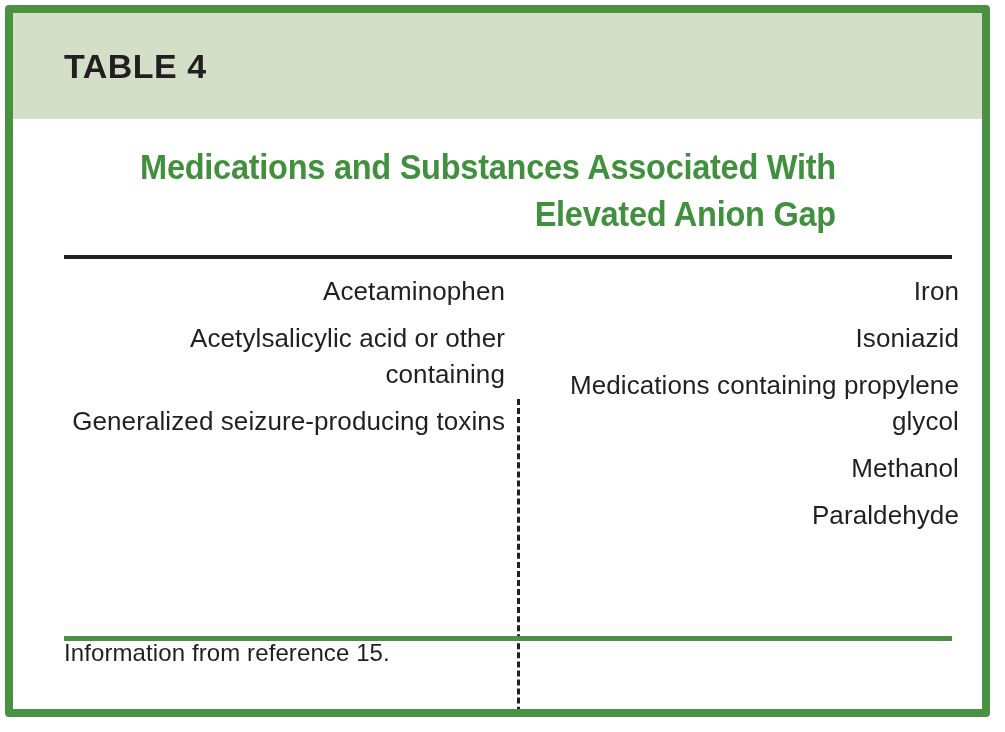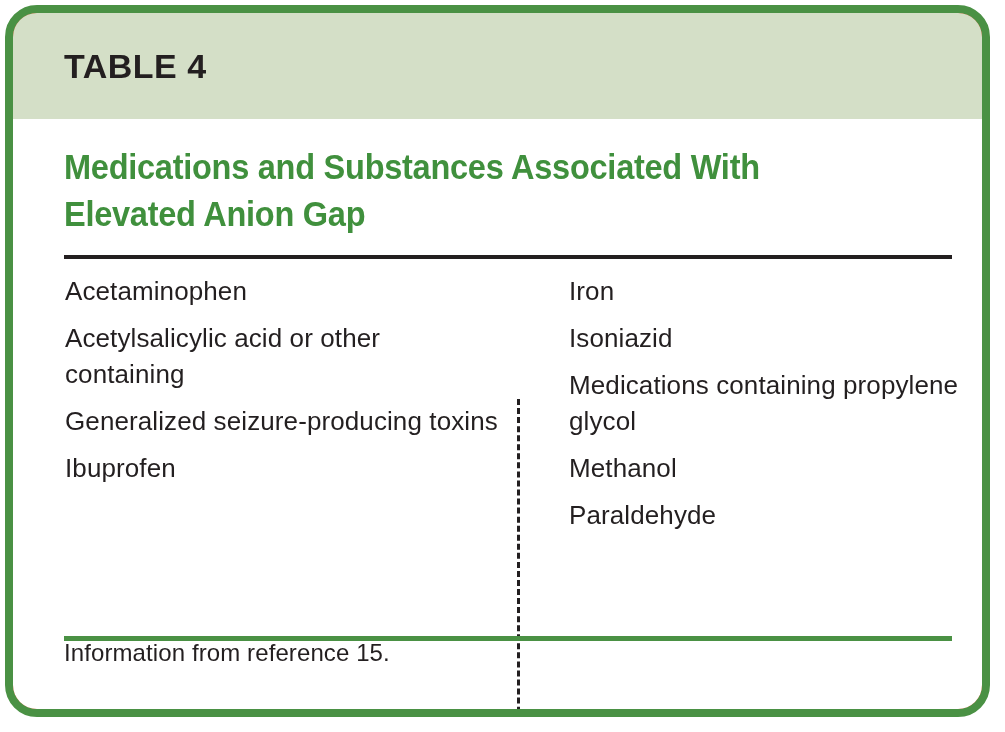--- a/index.html
+++ b/index.html
@@ -22,21 +22,21 @@
 
   
   .table-card {
     position: absolute;
     left: 5px;
     top: 5px;
     width: 985px;
     height: 712px;
     box-sizing: border-box;
     border: 8px solid #4a9144;
-    border-radius: 32px;
+    border-radius: 4px;
     background: #c2410c;
     overflow: hidden;
   }
 
   
   .table-header-band {
     position: absolute;
     left: 0;
     top: 0;
     right: 0;
@@ -56,20 +56,21 @@
   }
 
   
   .table-body {
     position: absolute;
     left: 0;
     top: 106px;
     right: 0;
     bottom: 0;
     background: #ffffff;
+    text-align: right;
   }
 
   .table-title {
     position: absolute;
     left: 51px;
     top: 24px;
     width: 830px;
     font-size: 35px;
     font-weight: bold;
     line-height: 47px;
@@ -160,21 +161,20 @@
 
       <div class="rule-top"></div>
 
       <div class="columns">
         <div class="column-divider"></div>
 
         <div class="col col-left">
           <div class="entry">Acetaminophen</div>
           <div class="entry">Acetylsalicylic acid or other containing</div>
           <div class="entry">Generalized seizure-producing toxins</div>
-          <div class="entry">Ibuprofen</div>
         </div>
 
         <div class="col col-right">
           <div class="entry">Iron</div>
           <div class="entry">Isoniazid</div>
           <div class="entry">Medications containing propylene glycol</div>
           <div class="entry">Methanol</div>
           <div class="entry">Paraldehyde</div>
         </div>
       </div>

